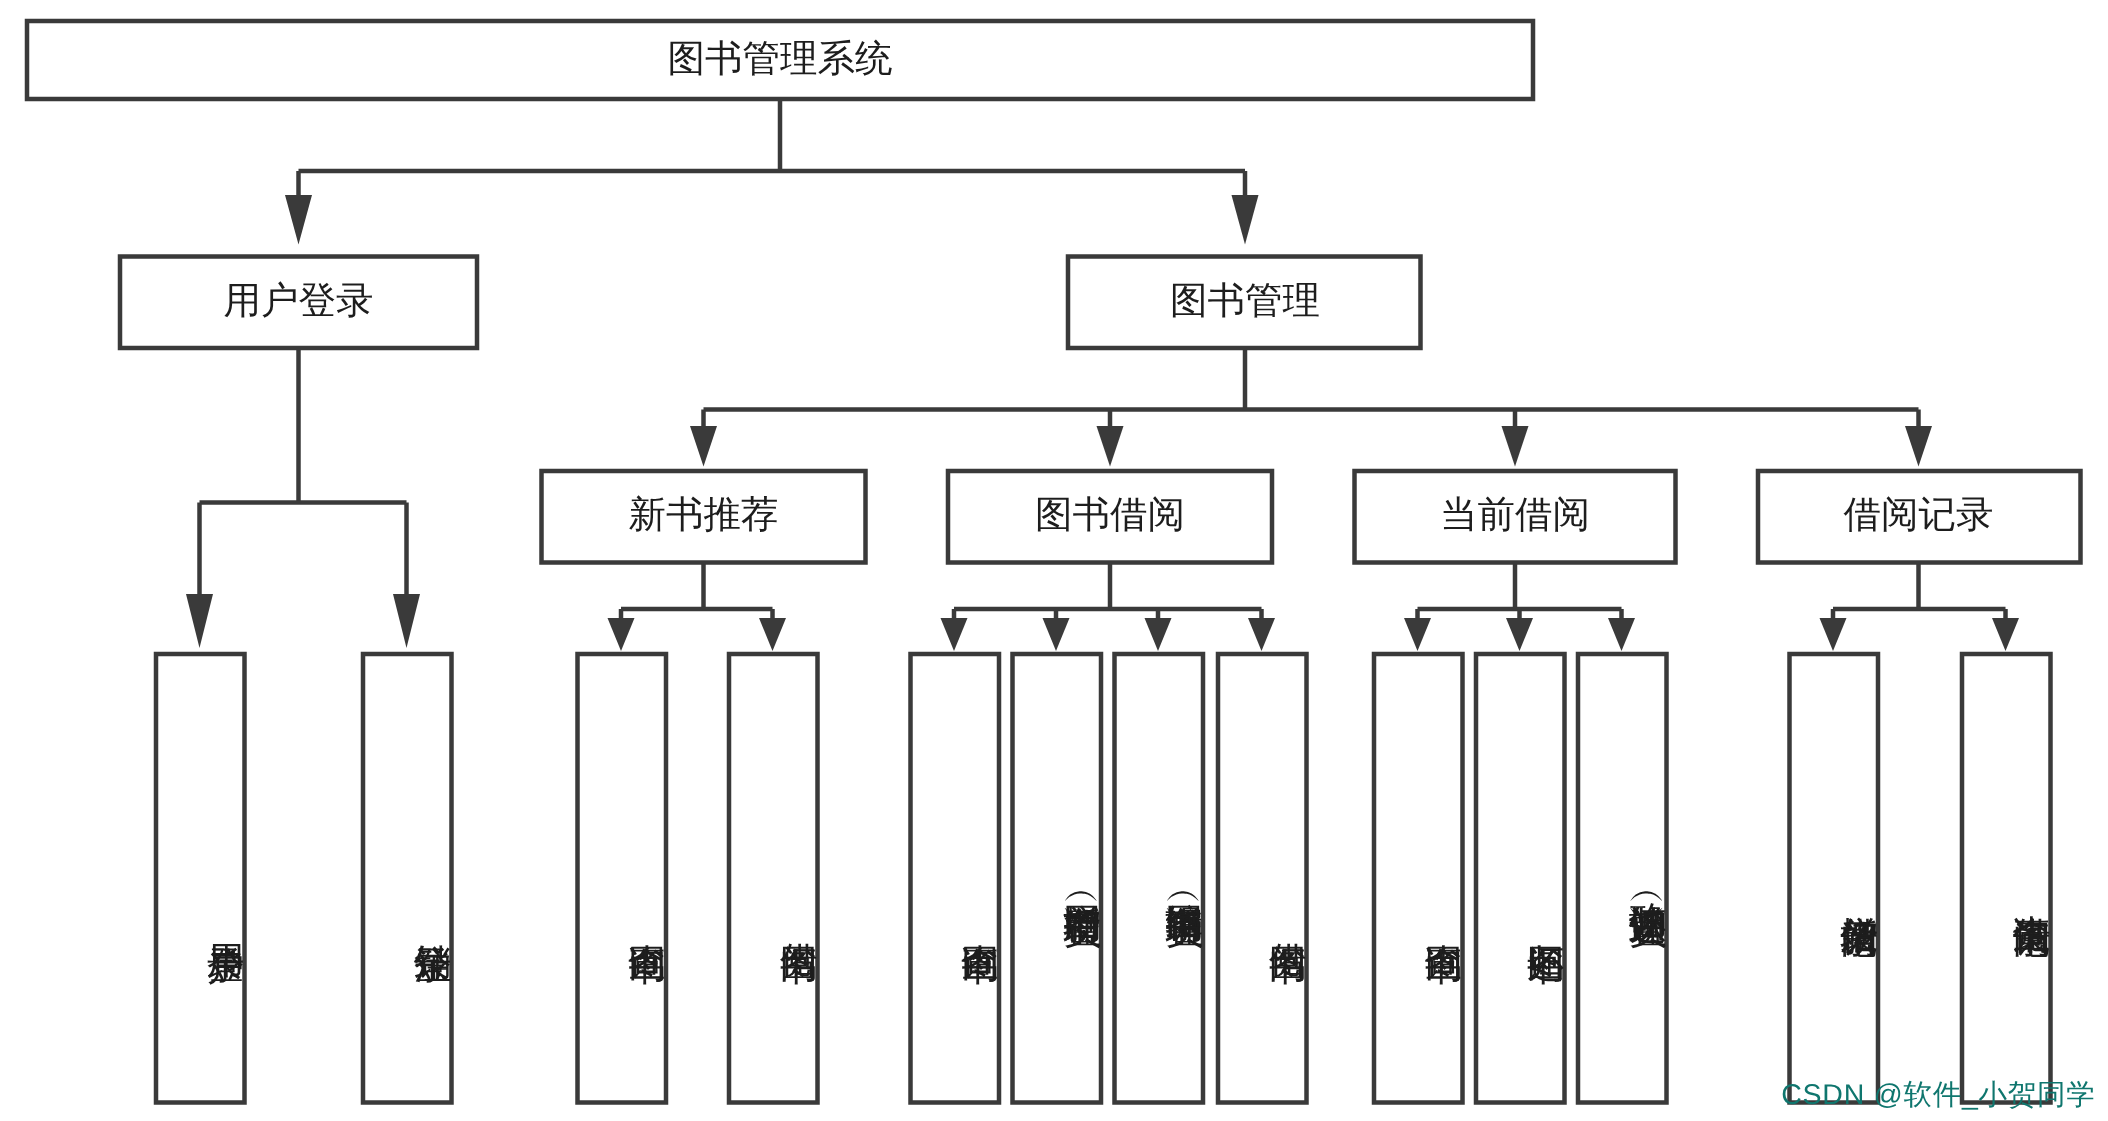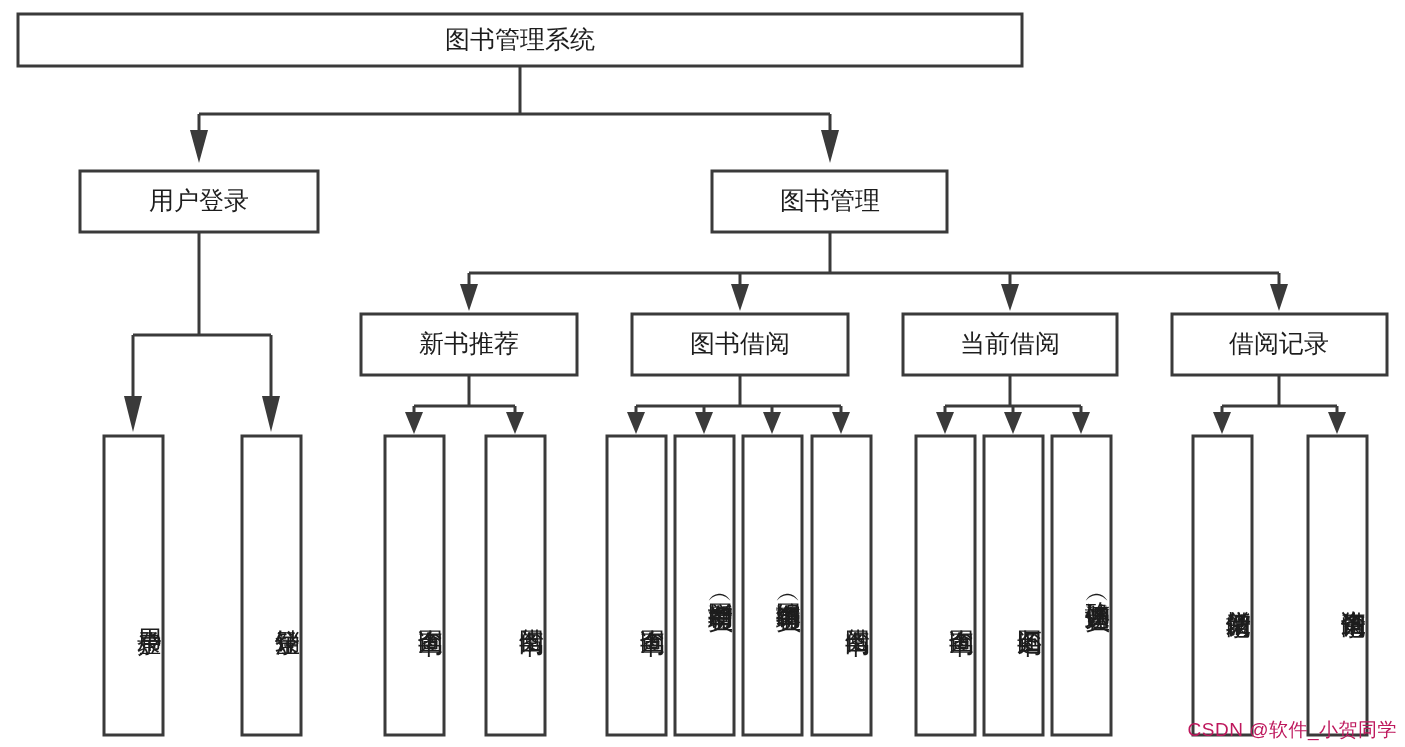--- a/index.html
+++ b/index.html
@@ -55,21 +55,21 @@
     color: #1d1d1d;
     letter-spacing: 1px;
     white-space: nowrap;
     pointer-events: none;
   }
   .watermark {
     position: absolute;
     right: 8px;
     bottom: 4px;
     font-size: 19px;
-    color: #be185d;
+    color: #0f766e;
     font-family: "Liberation Sans", "DejaVu Sans", sans-serif;
     white-space: nowrap;
     letter-spacing: 0.5px;
   }
 </style>
 </head>
 <body>
 
 <svg id="diagram" viewBox="0 0 1405 747" xmlns="http://www.w3.org/2000/svg">
 

